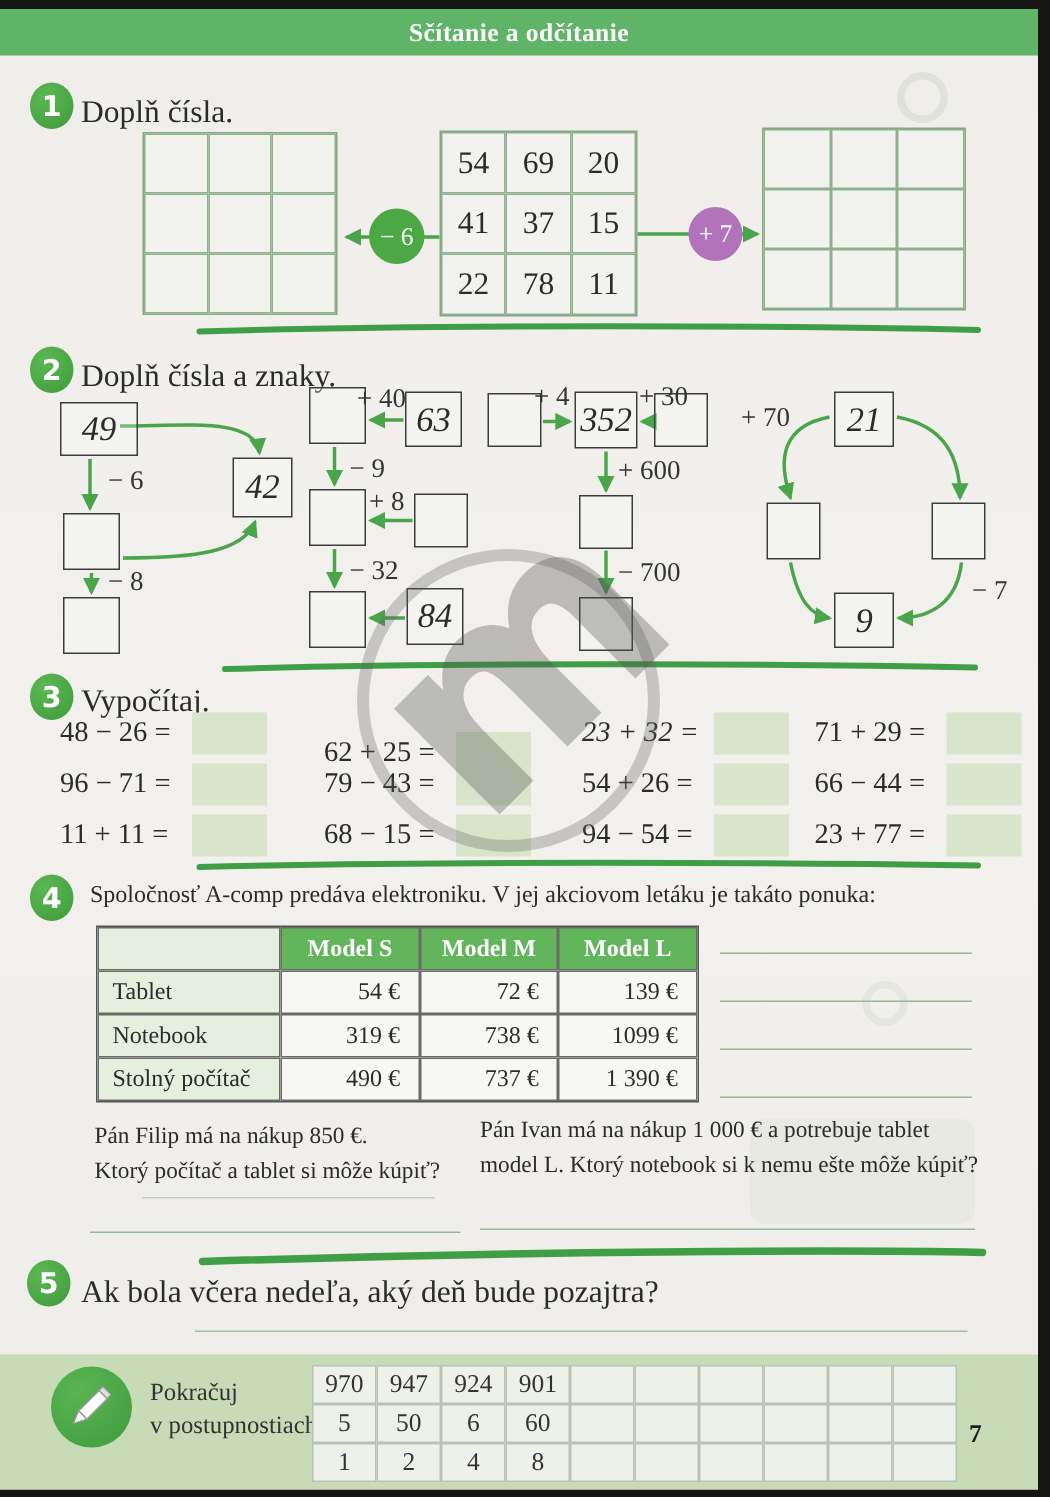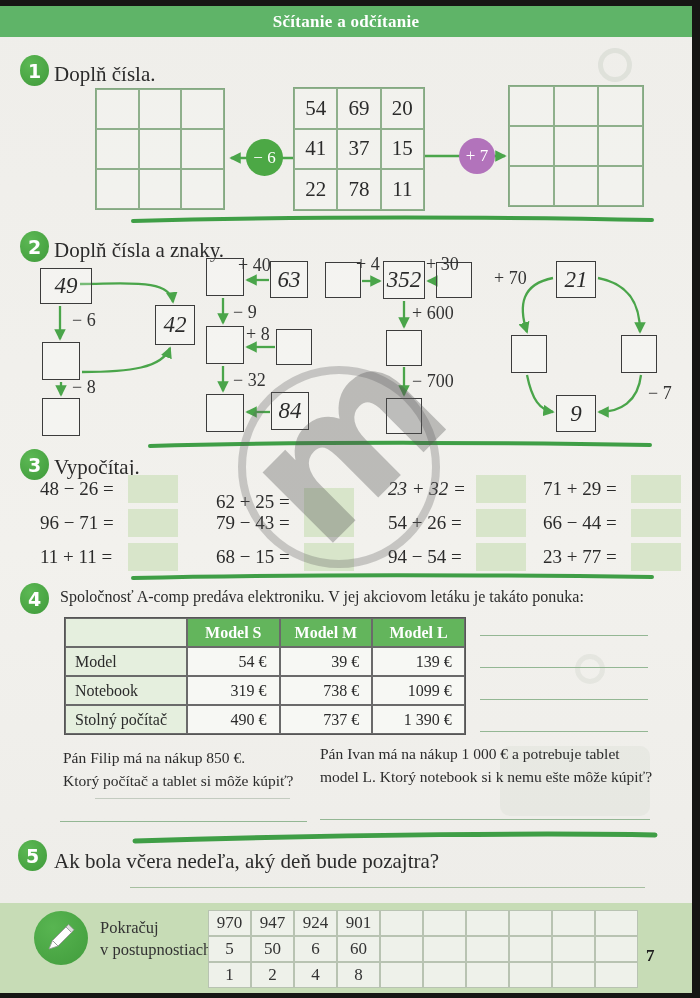--- a/index.html
+++ b/index.html
@@ -256,23 +256,23 @@
 
 <div class="exnum" style="left:20px;top:583px;">4</div>
 <div class="extitle" style="left:60px;top:588px;font-size:16px;">Spoločnosť A-comp predáva elektroniku. V jej akciovom letáku je takáto ponuka:</div>
 
 <div class="price-table">
   <div class="lbl"></div>
   <div class="hd">Model S</div>
   <div class="hd">Model M</div>
   <div class="hd">Model L</div>
 
-  <div class="lbl">Model</div>
+  <div class="lbl">Tablet</div>
   <div class="val">54 €</div>
-  <div class="val">39 €</div>
+  <div class="val">72 €</div>
   <div class="val">139 €</div>
 
   <div class="lbl">Notebook</div>
   <div class="val">319 €</div>
   <div class="val">738 €</div>
   <div class="val">1099 €</div>
 
   <div class="lbl">Stolný počítač</div>
   <div class="val">490 €</div>
   <div class="val">737 €</div>

